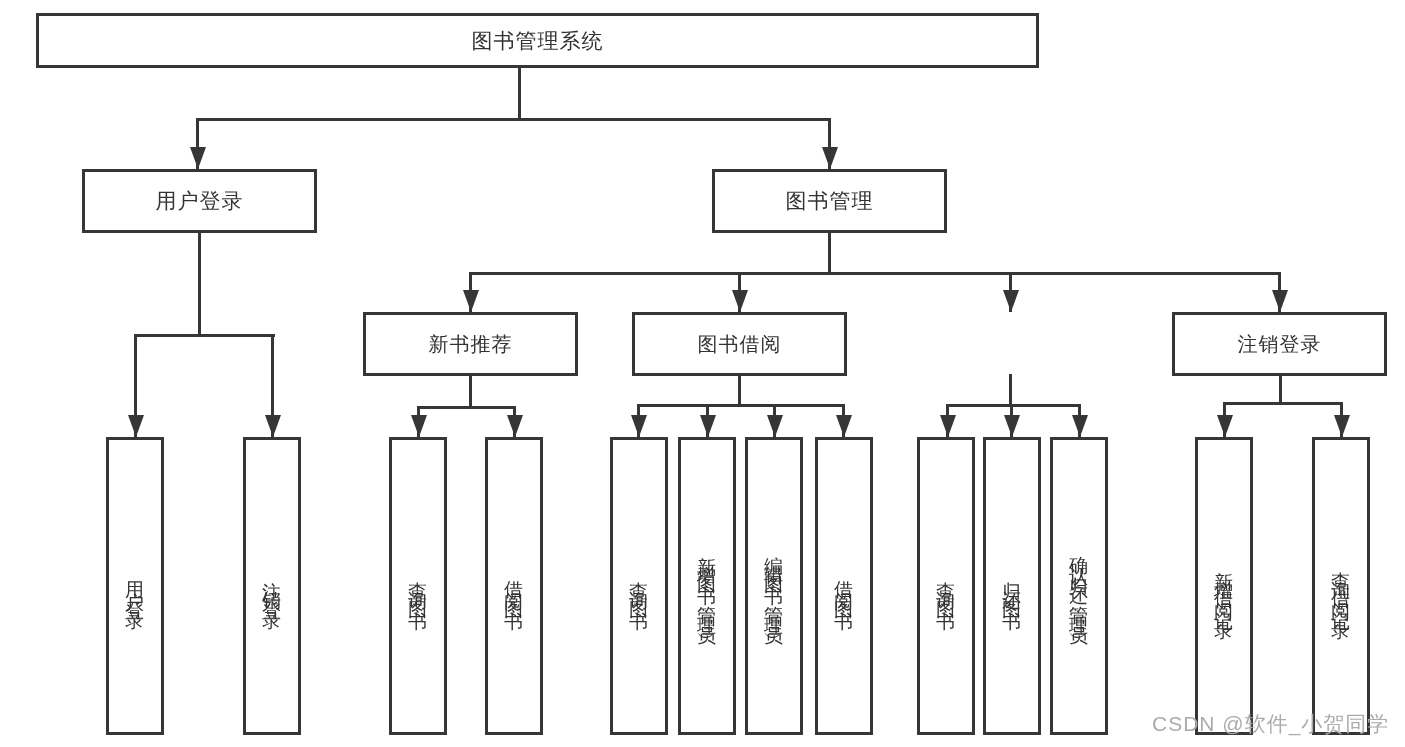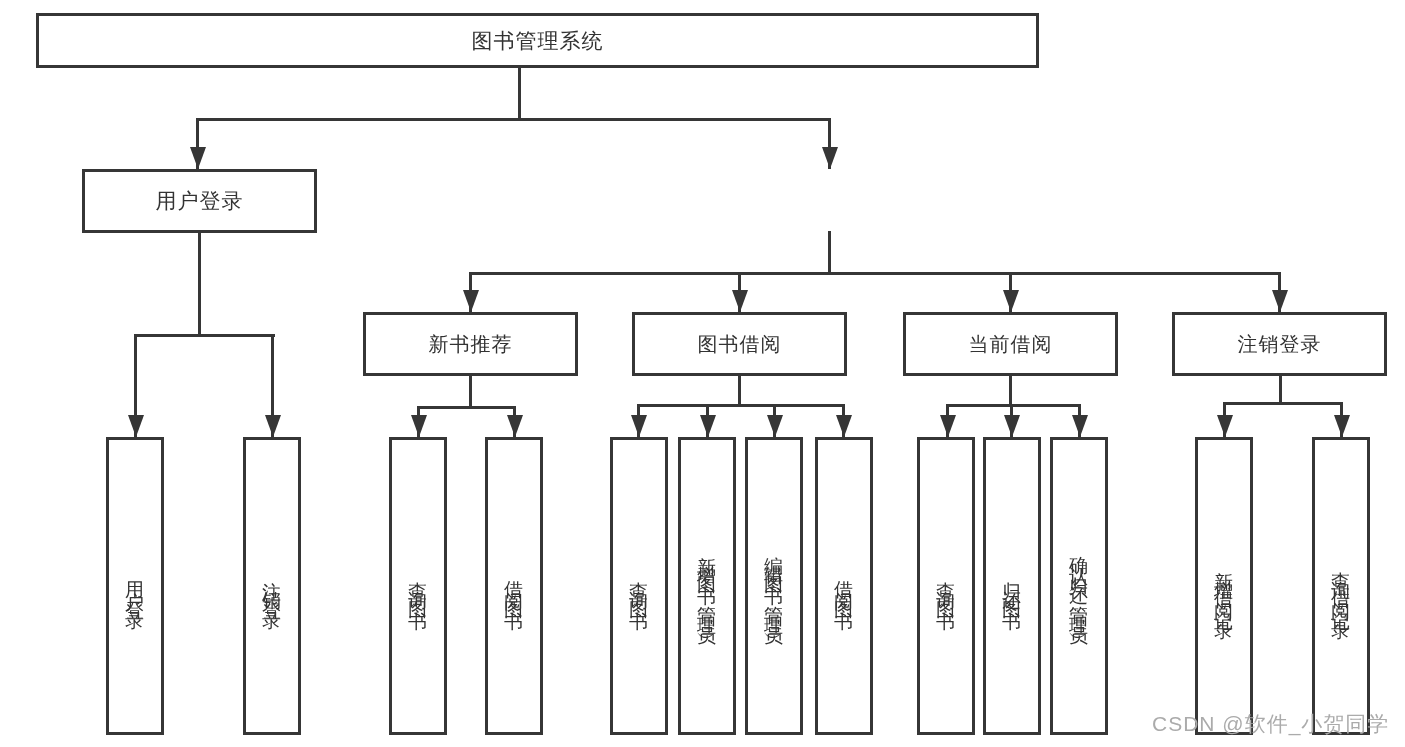--- a/index.html
+++ b/index.html
@@ -71,41 +71,41 @@
   </div>
 
   <div class="vline" style="left:518px; top:66px; height:54px;"></div>
   <div class="hline" style="left:196px; top:118px; width:635px;"></div>
   <div class="arrow" style="left:196px; top:118px; height:51px;"></div>
   <div class="arrow" style="left:828px; top:118px; height:51px;"></div>
 
   <div class="node l2-node" style="left:82px;">
     <span>用户登录</span>
   </div>
+  <div class="node l2-node" style="left:712px;">
+    <span>图书管理</span>
+  </div>
 
   <div class="vline" style="left:198px; top:231px; height:105px;"></div>
   <div class="hline" style="left:134px; top:334px; width:141px;"></div>
   <div class="arrow" style="left:134px; top:334px; height:103px;"></div>
   <div class="arrow" style="left:271px; top:334px; height:103px;"></div>
 
   <div class="vline" style="left:828px; top:231px; height:44px;"></div>
   <div class="hline" style="left:469px; top:272px; width:812px;"></div>
   <div class="arrow" style="left:469px; top:272px; height:40px;"></div>
   <div class="arrow" style="left:738px; top:272px; height:40px;"></div>
   <div class="arrow" style="left:1009px; top:272px; height:40px;"></div>
   <div class="arrow" style="left:1278px; top:272px; height:40px;"></div>
 
   <div class="node l3-node" style="left:363px;">
     <span>新书推荐</span>
   </div>
   <div class="node l3-node" style="left:632px;text-align:right;">
     <span>图书借阅</span>
-  </div>
-  <div class="node l3-node" style="left:903px;">
-    <span>当前借阅</span>
   </div>
   <div class="node l3-node" style="left:1172px;">
     <span>注销登录</span>
   </div>
 
   <div class="vline" style="left:469px; top:374px; height:34px;"></div>
   <div class="hline" style="left:417px; top:406px; width:99px;"></div>
   <div class="arrow" style="left:417px; top:406px; height:31px;"></div>
   <div class="arrow" style="left:513px; top:406px; height:31px;"></div>
 

